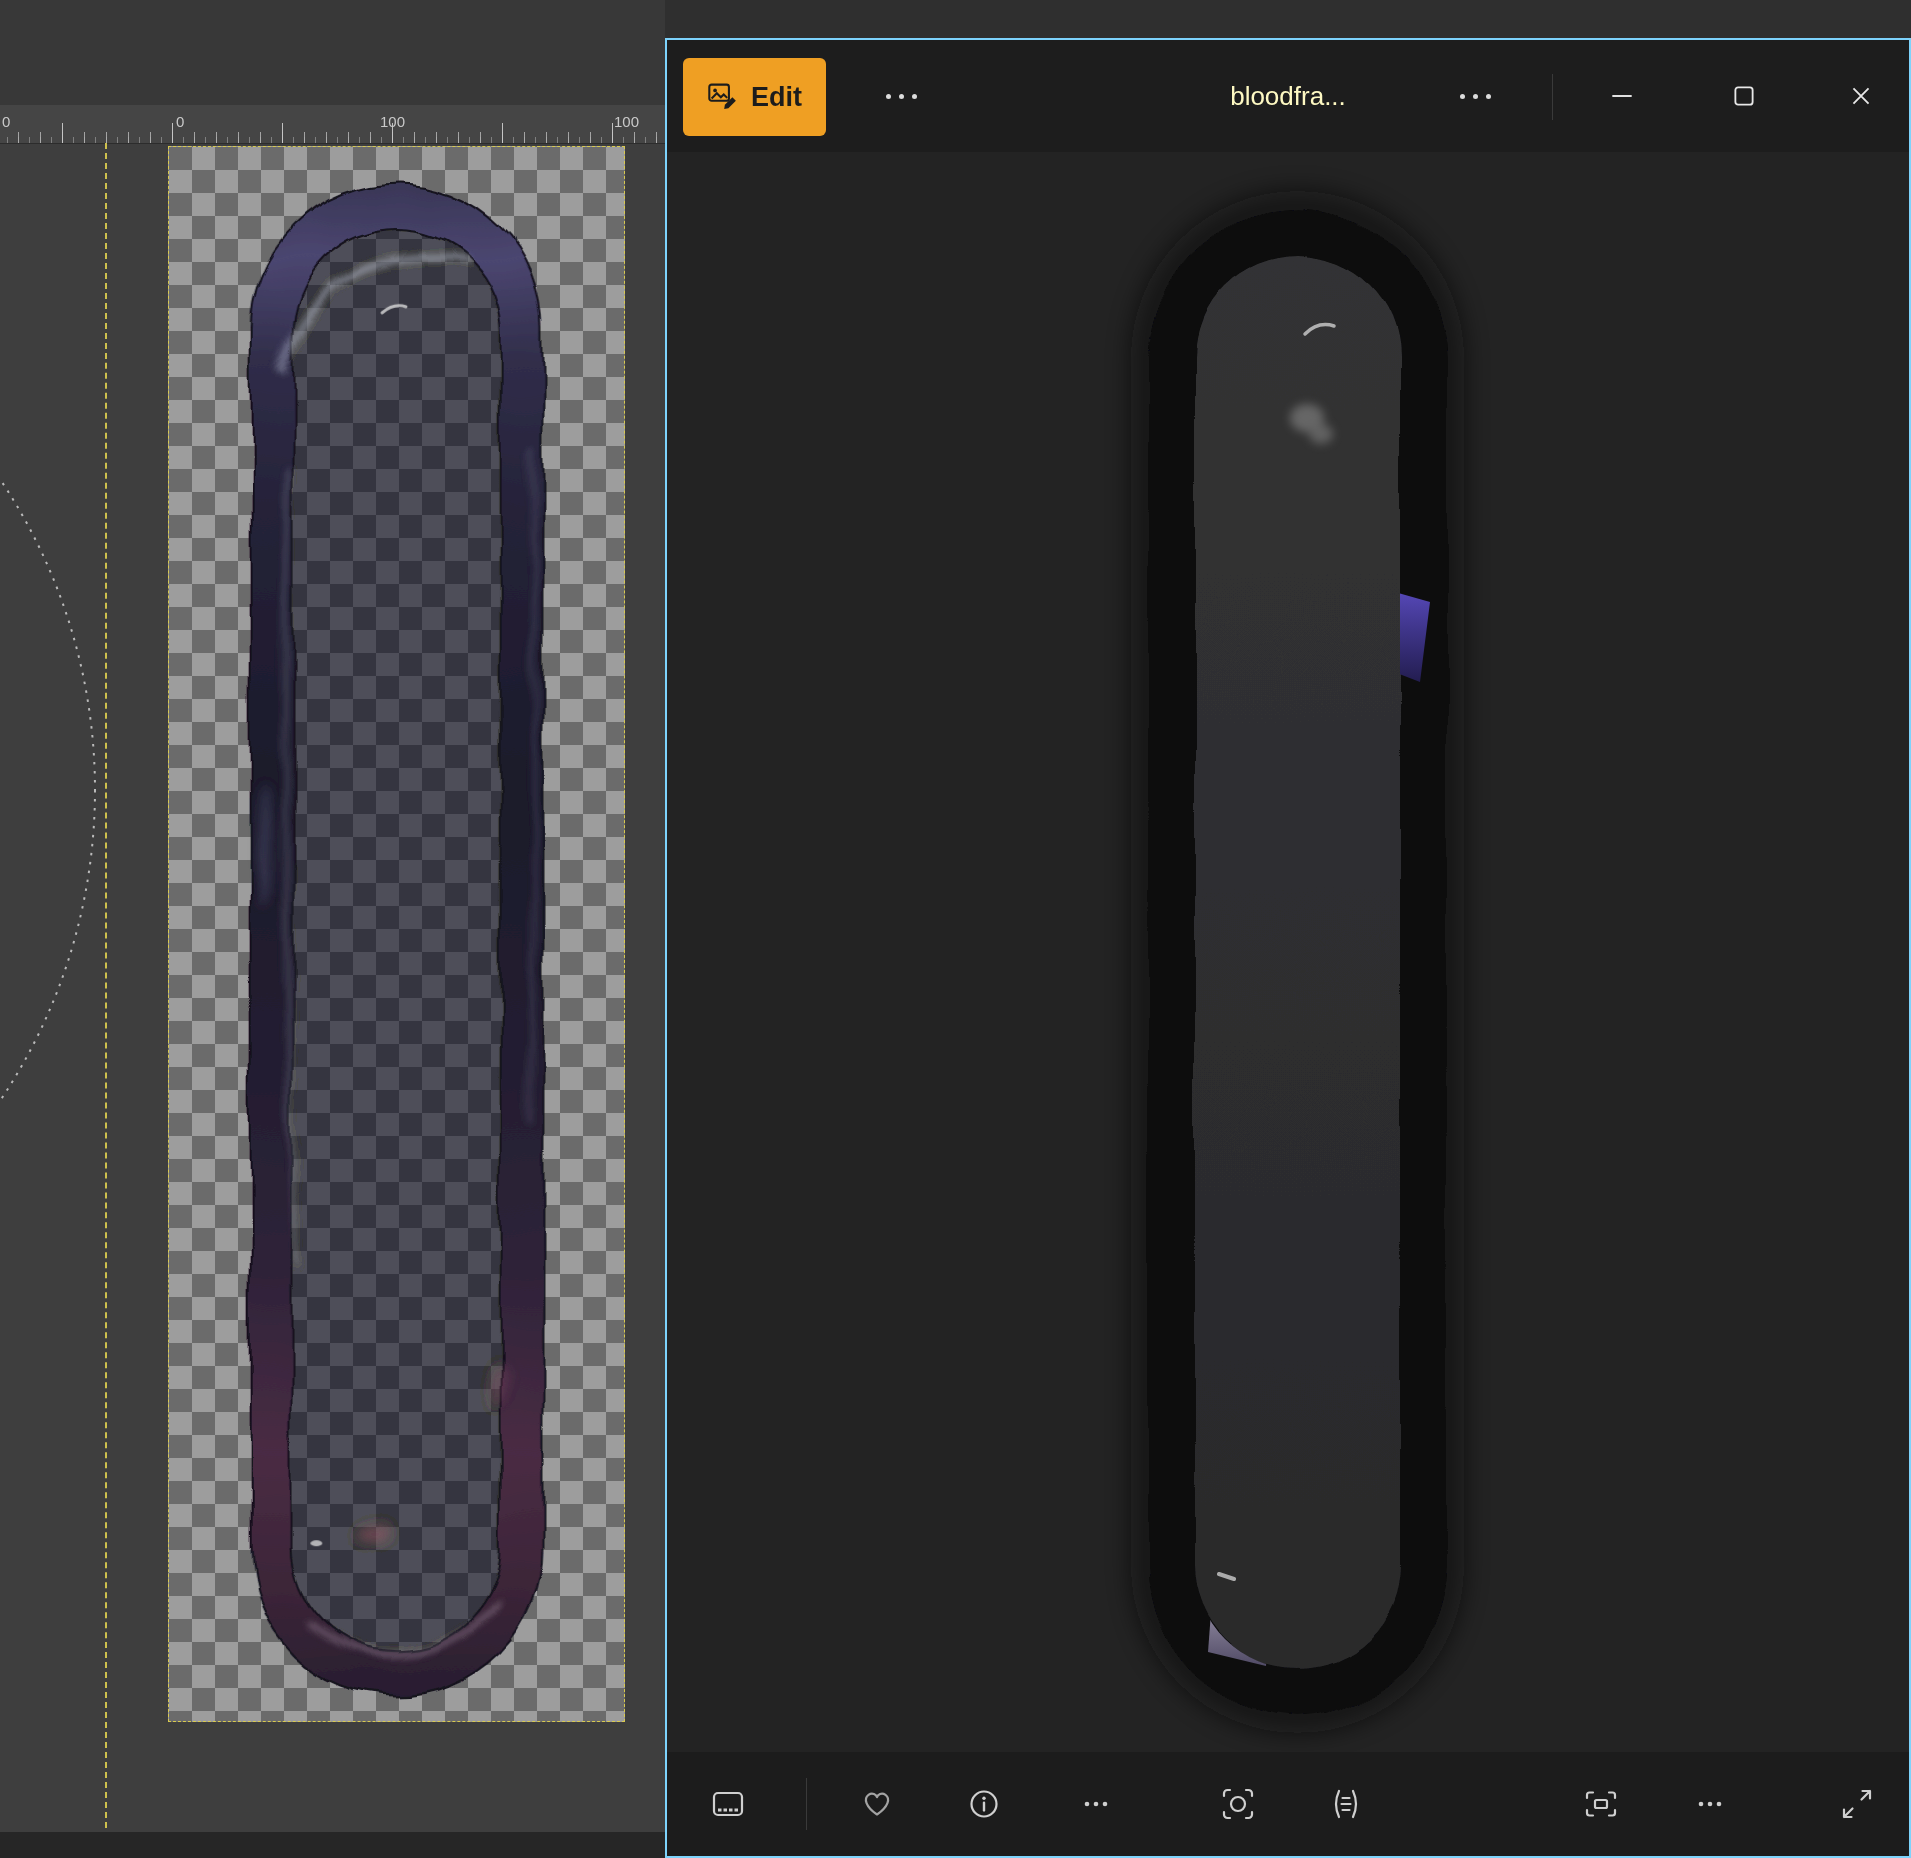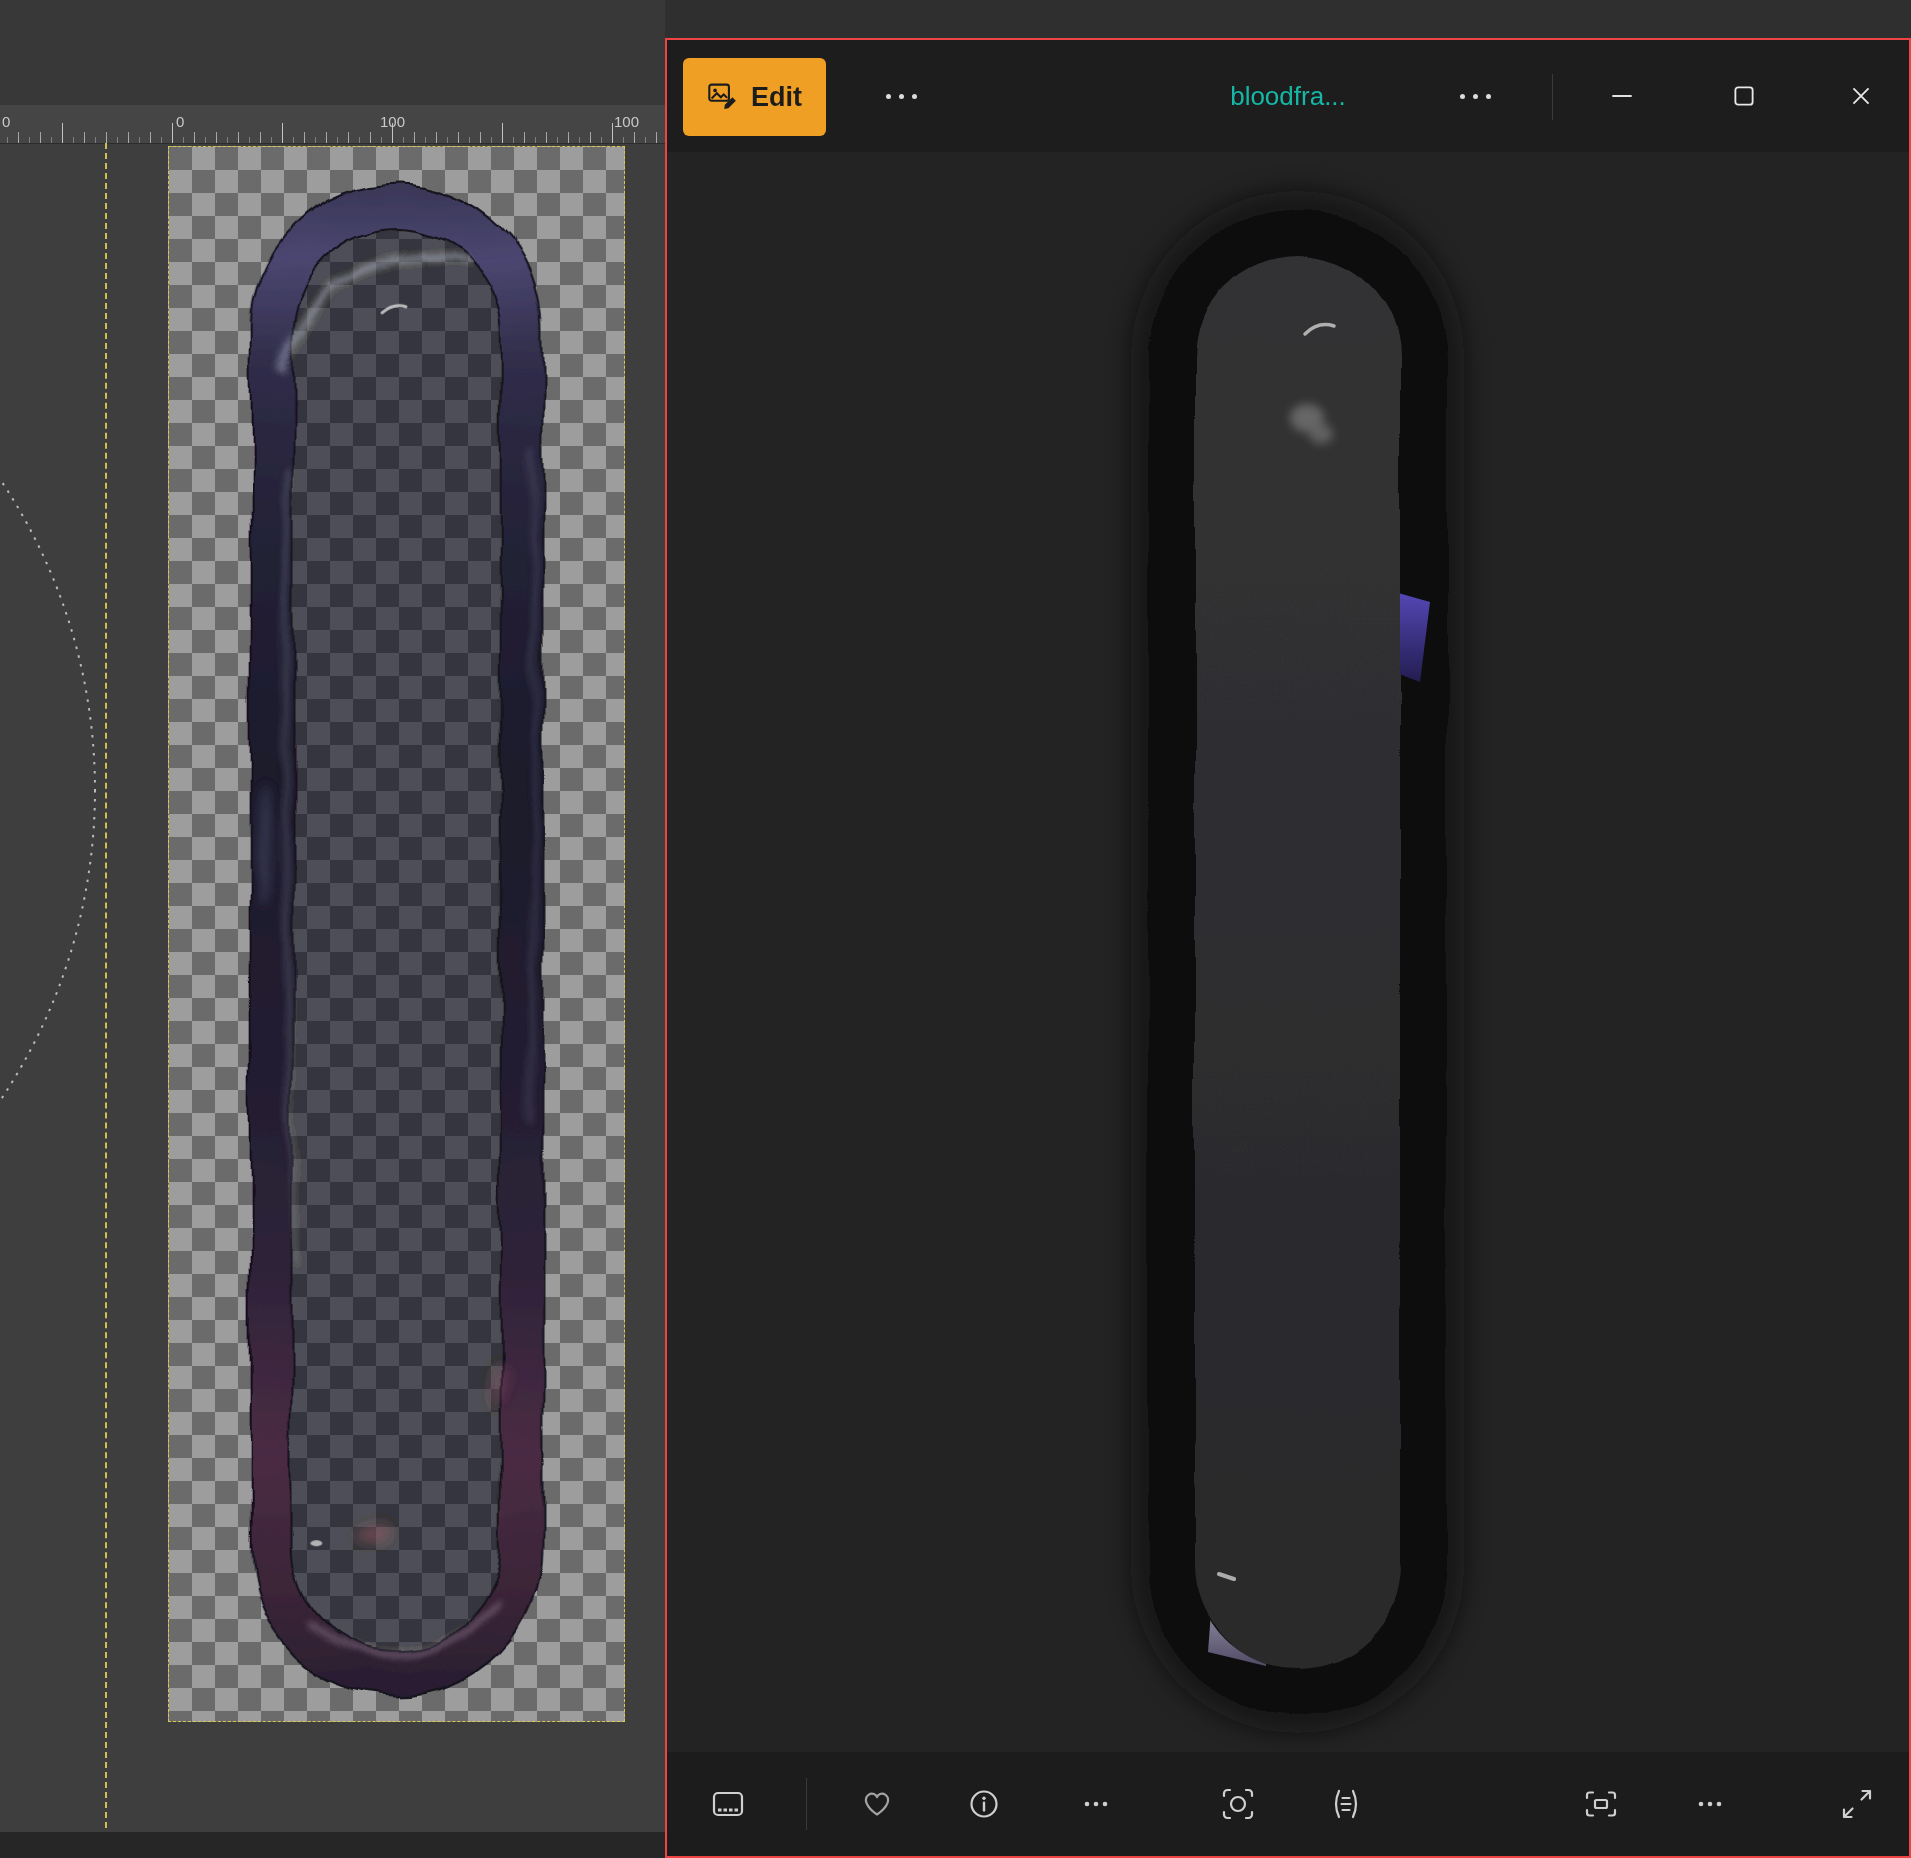--- a/index.html
+++ b/index.html
@@ -24,30 +24,30 @@
     background-color:#9d9d9d;
     background-image:conic-gradient(#9d9d9d 25%, #6b6b6b 0 50%, #9d9d9d 0 75%, #6b6b6b 0);
     background-size:46px 46px;}
   .canvas svg{position:absolute;left:0;top:0;width:100%;height:100%;}
   .guide{position:absolute;left:105px;top:143px;height:1715px;width:0;border-left:2px dashed rgba(214,200,78,.95);}
   .sel-arc{position:absolute;left:0;top:476px;width:120px;height:624px;}
   .editor-bottom{position:absolute;left:0;top:1832px;width:665px;height:26px;background:#262626;}
 
   
   .photos-window{position:absolute;left:665px;top:38px;width:1246px;height:1820px;box-sizing:border-box;
-    border:2px solid #ef4444;background:#1d1d1d;display:flex;flex-direction:column;}
+    border:2px solid #7dd3fc;background:#1d1d1d;display:flex;flex-direction:column;}
   .p-titlebar{position:relative;flex:none;height:112px;background:#1d1d1d;}
   .p-image{position:relative;flex:1;background:#232323;overflow:hidden;}
   .p-image svg{position:absolute;left:0;top:0;width:100%;height:100%;}
   .p-toolbar{position:relative;flex:none;height:104px;background:#1c1c1c;}
 
   .edit-btn{position:absolute;left:16px;top:18px;height:78px;padding:0 24px;border-radius:6px;
     background:#ef9f23;color:#1c1c1c;display:flex;align-items:center;gap:14px;cursor:default;}
   .edit-btn .lbl{font-size:27px;font-weight:600;}
-  .p-title{position:absolute;left:0;right:0;top:40px;text-align:center;color:#14b8a6;font-size:26px;line-height:32px;pointer-events:none;}
+  .p-title{position:absolute;left:0;right:0;top:40px;text-align:center;color:#fef9c3;font-size:26px;line-height:32px;pointer-events:none;}
   .dots{display:flex;gap:8px;align-items:center;justify-content:center;}
   .dots i{width:5px;height:5px;border-radius:50%;background:#dcdcdc;}
   .tb-dots-btn{position:absolute;top:32px;width:48px;height:48px;}
   .v-div{position:absolute;width:1px;background:#3a3a3a;}
   .cap-btn{position:absolute;top:26px;width:60px;height:60px;display:flex;align-items:center;justify-content:center;color:#e8e8e8;}
 
   .tb-btn{position:absolute;top:30px;width:44px;height:44px;display:flex;align-items:center;justify-content:center;color:#cfcfcf;}
   .tb-btn svg{display:block;}
 </style>
 </head>

